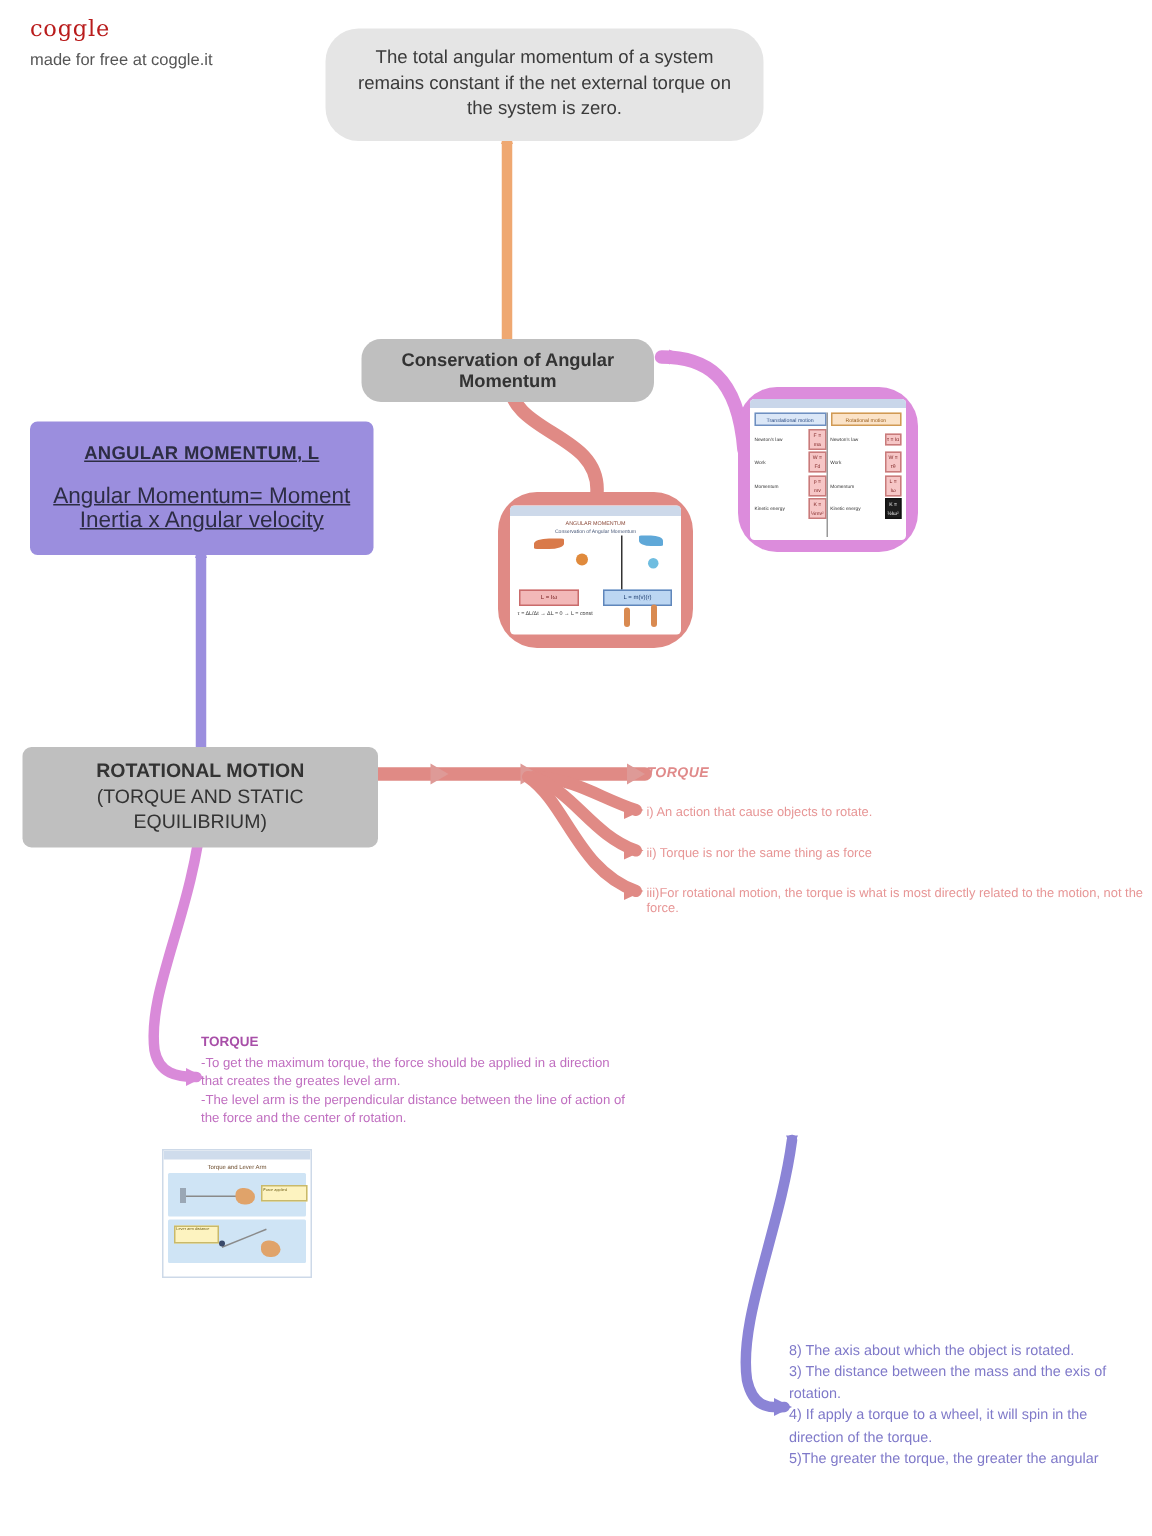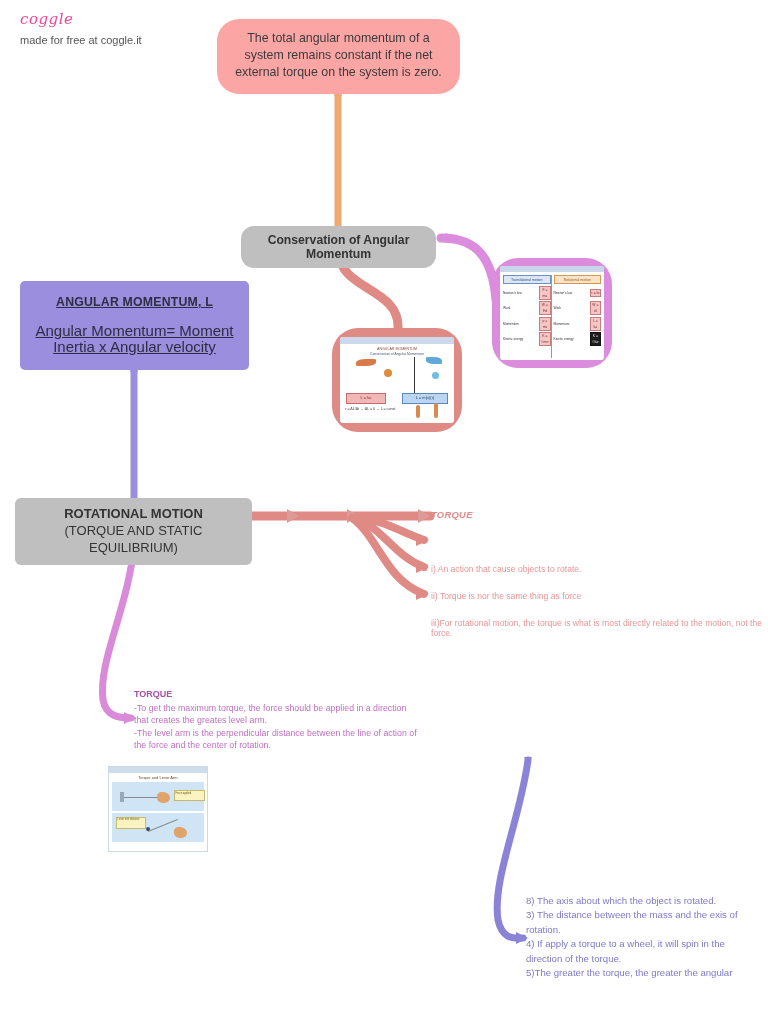--- a/index.html
+++ b/index.html
@@ -30,43 +30,42 @@
   }
 
   
   .brand {
     position: absolute;
     left: 20px;
     top: 10px;
   }
   .brand-logo {
     font-family: "DejaVu Serif", serif;
-    font-style: italic;
     font-size: 15px;
-    color: #ec4899;
+    color: #b91c1c;
     letter-spacing: 0.5px;
   }
   .brand-sub {
     margin-top: 6px;
     font-size: 11px;
     color: #555;
   }
 
   
   .node {
     position: absolute;
     box-sizing: border-box;
     text-align: center;
   }
   .node-orange {
     left: 217px;
     top: 19px;
-    width: 243px;
+    width: 292px;
     padding: 11px 16px 13px 16px;
-    background: #fca5a5;
+    background: #e5e5e5;
     border-radius: 22px;
     color: #3b3b3b;
     font-size: 12.4px;
     line-height: 17px;
   }
   .node-gray-pill {
     background: #bfbfbf;
     border-radius: 13px;
     color: #333;
     font-weight: bold;
@@ -127,21 +126,20 @@
     font-size: 9.4px;
     font-weight: bold;
     font-style: italic;
     color: #e08a8a;
     letter-spacing: 0.3px;
   }
   .torque-right-item {
     left: 431px;
     font-size: 8.6px;
     color: #e79696;
-    margin-top: 28px;
   }
   .tri1 { top: 536px; }
   .tri2 { top: 563px; }
   .tri3 { top: 590px; }
 
   .torque-pink {
     left: 134px;
     top: 688px;
     width: 285px;
     color: #c06fc0;

